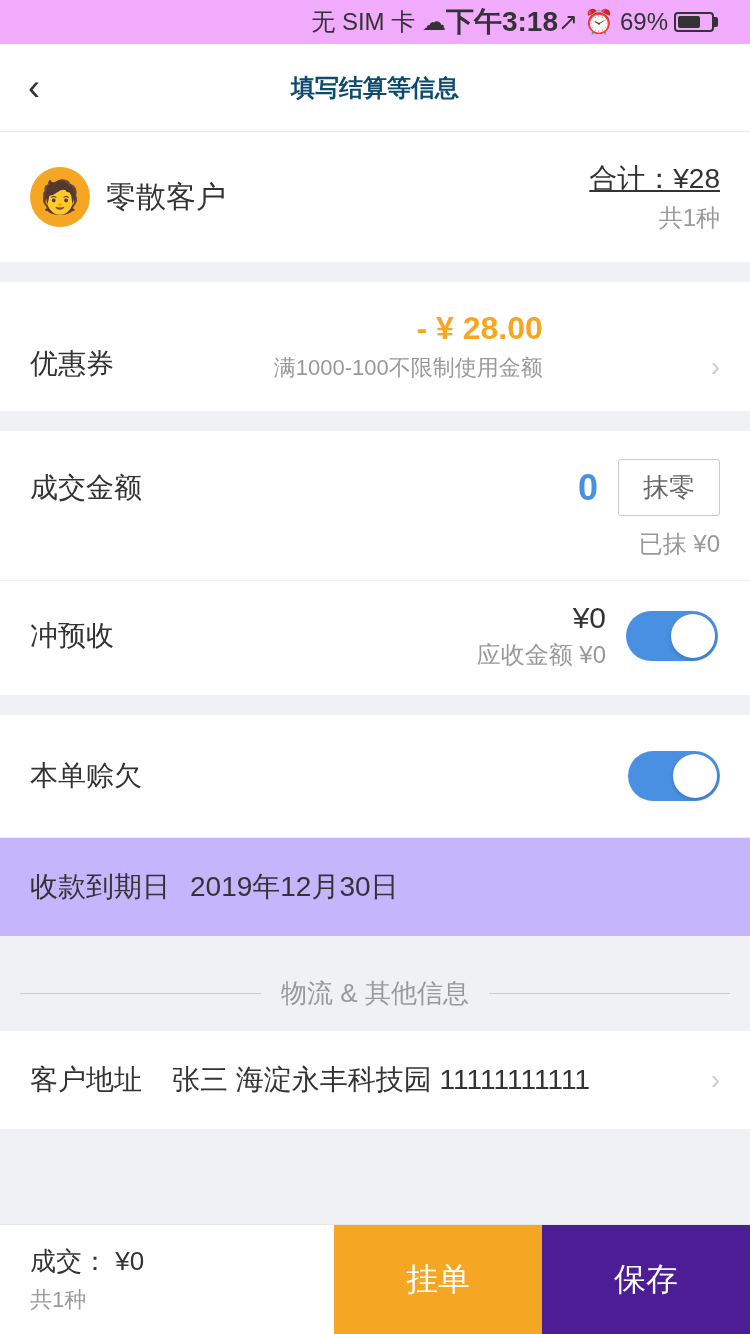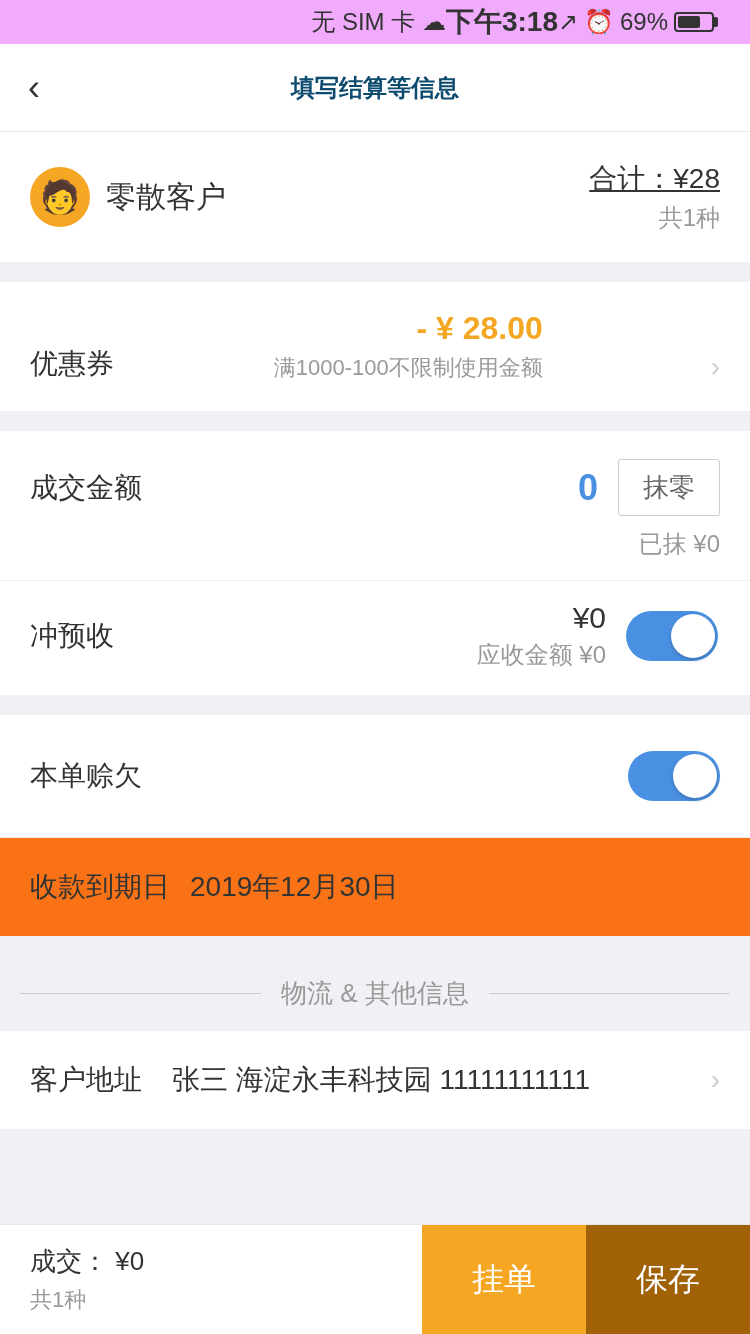--- a/index.html
+++ b/index.html
@@ -262,21 +262,21 @@
       padding: 36px 30px;
       background: #fff;
       gap: 35px;
     }
 
     
     .due-row {
       display: flex;
       align-items: center;
       padding: 30px 30px;
-      background: #f97316;
+      background: #c4b5fd;
       border-top: 1px solid #f0f0f0;
     }
     .due-label {
       font-size: 28px;
       color: #333;
       margin-right: 20px;
       flex-shrink: 0;
     }
     .due-value {
       font-size: 28px;
@@ -353,34 +353,34 @@
     .footer-deal {
       font-size: 26px;
       color: #333;
     }
     .footer-count {
       font-size: 22px;
       color: #999;
       margin-top: 6px;
     }
     .footer-btn {
-      width: 164px;
+      width: 208px;
       display: flex;
       align-items: center;
       justify-content: center;
       font-size: 32px;
       font-weight: 500;
       color: #fff;
       cursor: pointer;
     }
     .footer-btn-hold {
       background: #f5a623;
     }
     .footer-btn-save {
-      background: #a16207;
+      background: #4c1d95;
     }
   </style>
 </head>
 <body>
 
 <div class="status-bar">
   <div class="status-left">
     <span>无 SIM 卡 ☁</span>
   </div>
   <div class="status-center">下午3:18</div>

